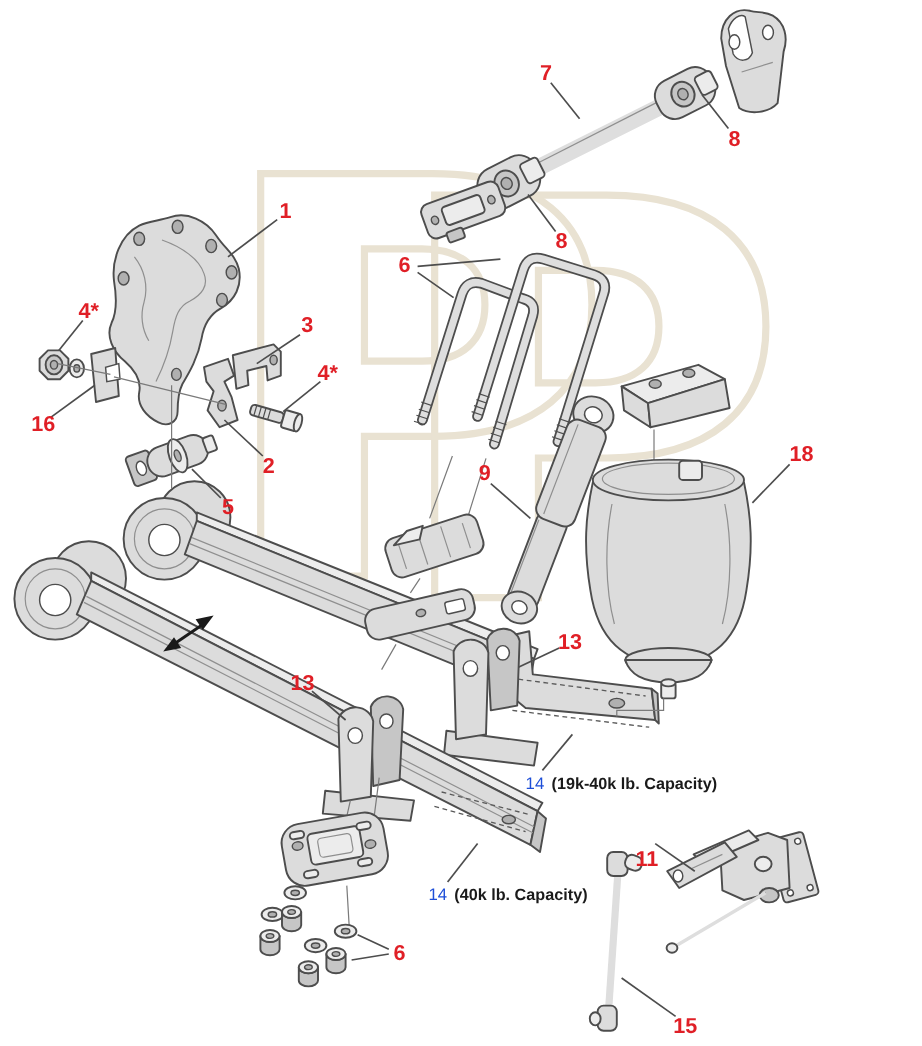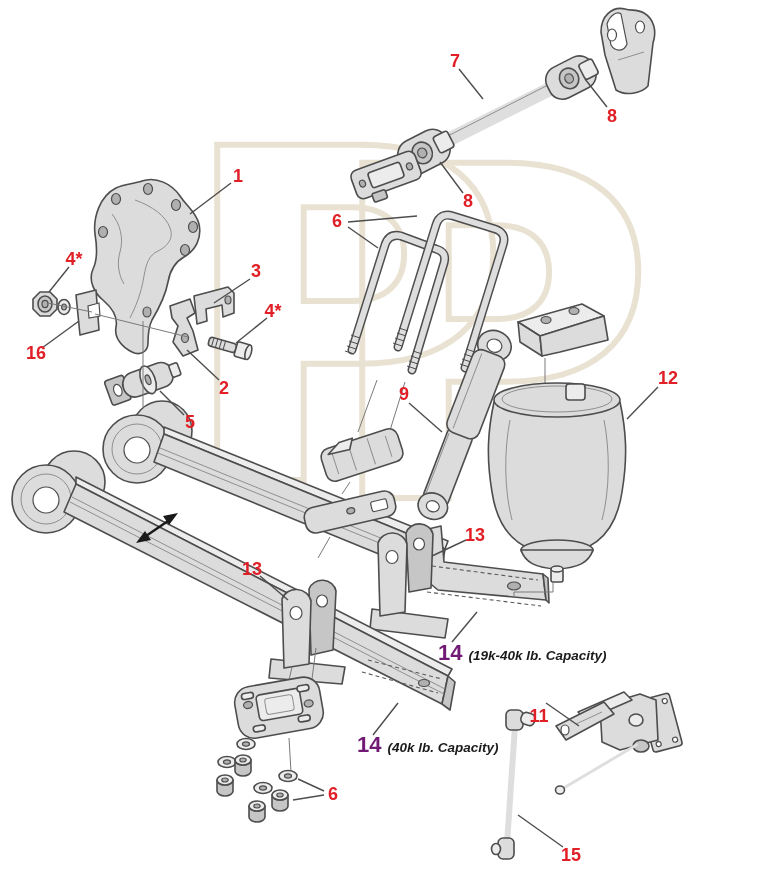--- a/index.html
+++ b/index.html
@@ -10,22 +10,22 @@
   .stage svg{position:absolute;left:0;top:0;}
   .callout{
     position:absolute;transform:translate(-50%,-50%);
     color:#e01f26;font-weight:bold;font-size:18px;line-height:1;
     white-space:nowrap;user-select:none;
   }
   .cap-note{
     position:absolute;transform:translate(0,-50%);
     display:flex;align-items:baseline;gap:6px;white-space:nowrap;
   }
-  .cap-num{color:#701a75;font-weight:bold;font-size:22px;line-height:1;}
-  .cap-text{color:#1a1a1a;font-weight:bold;font-style:italic;font-size:13.5px;line-height:1;}
+  .cap-num{color:#1d4ed8;font-weight:normal;font-size:14px;line-height:1;}
+  .cap-text{color:#1a1a1a;font-weight:bold;font-size:13.5px;line-height:1;}
   
   .p  {fill:#dcdcdc;stroke:#4d4d4d;stroke-width:1.6;stroke-linejoin:round;}
   .p2 {fill:#ececec;stroke:#4d4d4d;stroke-width:1.6;stroke-linejoin:round;}
   .pd {fill:#c6c6c6;stroke:#4d4d4d;stroke-width:1.6;stroke-linejoin:round;}
   .hole{fill:#b0b0b0;stroke:#4d4d4d;stroke-width:1.2;}
   .wh {fill:#ffffff;stroke:#4d4d4d;stroke-width:1.2;}
   .ln {stroke:#4d4d4d;stroke-width:1.4;fill:none;}
   .thin{stroke:#7a7a7a;stroke-width:1;fill:none;}
   .dash{stroke:#5a5a5a;stroke-width:1.1;fill:none;stroke-dasharray:4 3;}
   .det{stroke:#8f8f8f;stroke-width:1;fill:none;}
@@ -361,21 +361,21 @@
   <span class="callout" style="left:612px;top:116px">8</span>
   <span class="callout" style="left:468px;top:201px">8</span>
   <span class="callout" style="left:337px;top:221px">6</span>
   <span class="callout" style="left:256px;top:271px">3</span>
   <span class="callout" style="left:74px;top:259px">4*</span>
   <span class="callout" style="left:273px;top:311px">4*</span>
   <span class="callout" style="left:36px;top:353px">16</span>
   <span class="callout" style="left:224px;top:388px">2</span>
   <span class="callout" style="left:190px;top:422px">5</span>
   <span class="callout" style="left:404px;top:394px">9</span>
-  <span class="callout" style="left:668px;top:378px">12</span>
+  <span class="callout" style="left:668px;top:378px">18</span>
   <span class="callout" style="left:475px;top:535px">13</span>
   <span class="callout" style="left:252px;top:569px">13</span>
   <span class="callout" style="left:539px;top:716px">11</span>
   <span class="callout" style="left:571px;top:855px">15</span>
   <span class="callout" style="left:333px;top:794px">6</span>
 
   <div class="cap-note" style="left:438px;top:653px">
     <span class="cap-num">14</span>
     <span class="cap-text">(19k-40k lb. Capacity)</span>
   </div>

